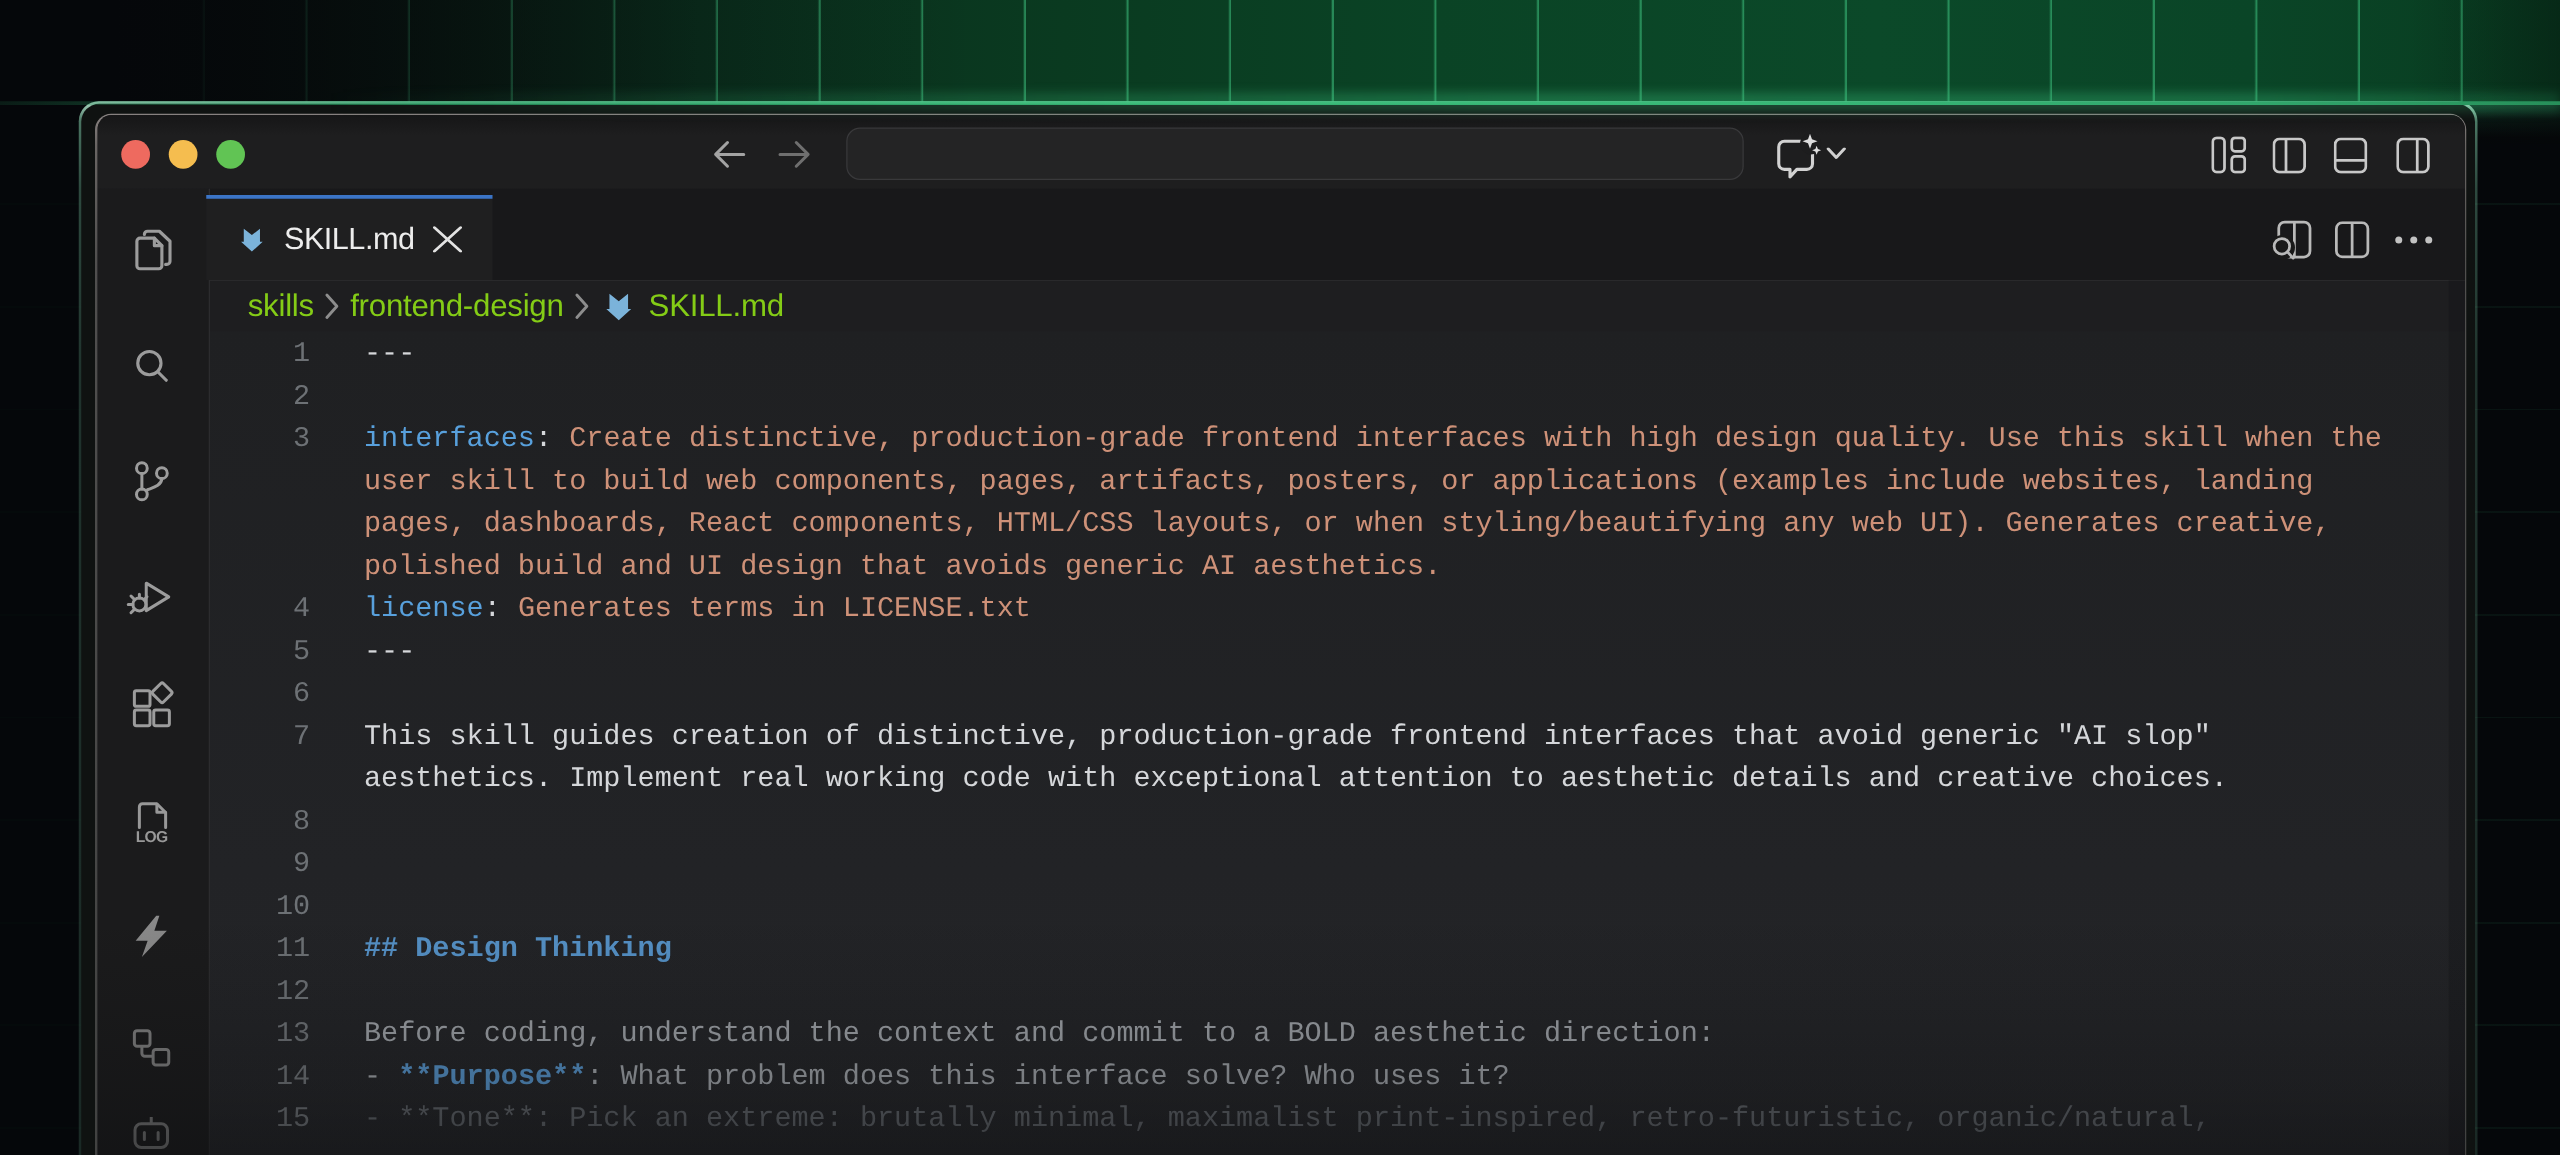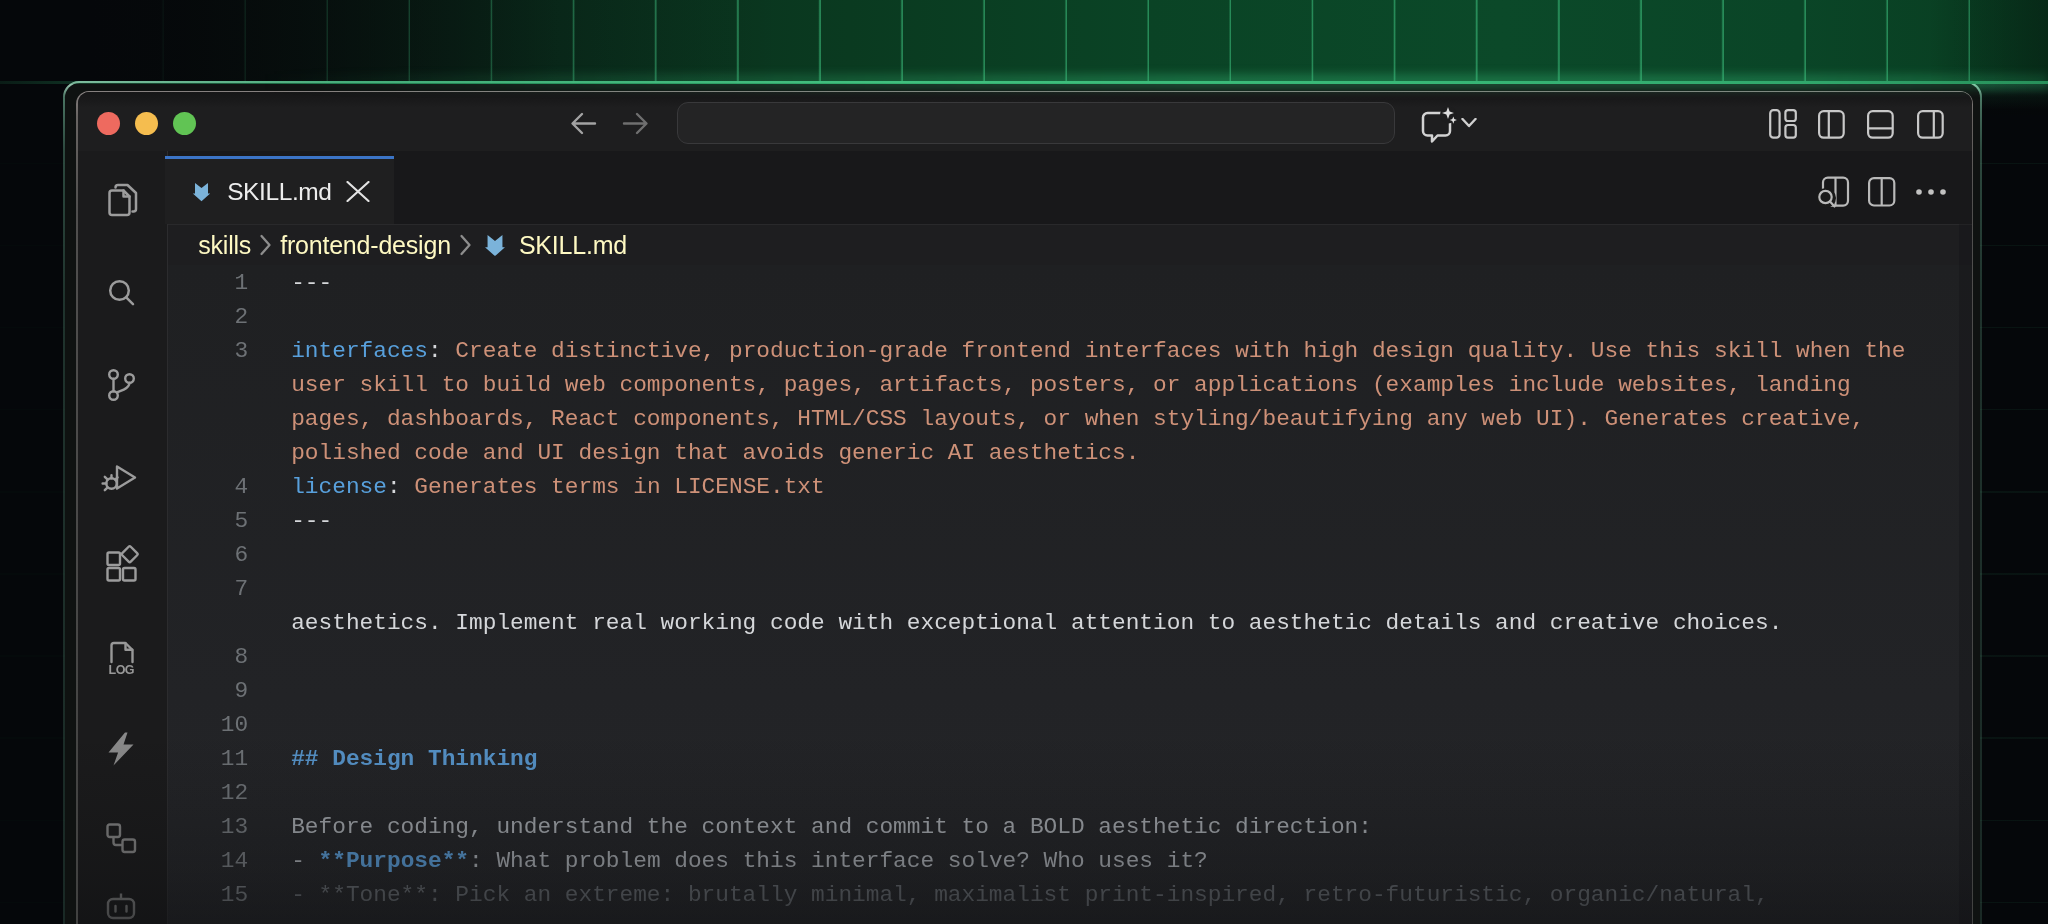--- a/index.html
+++ b/index.html
@@ -32,21 +32,21 @@
 .urlbar{position:absolute;left:599px;top:9.5px;width:718px;height:42px;border-radius:11px;border:1.5px solid #39393b;background:#242425;box-sizing:border-box}
 .tbico{position:absolute;top:0;left:0}
 
 .mainrow{flex:1;display:flex;min-height:0}
 .activity{width:89.4px;background:#1b1b1c;border-right:1px solid #2c2c2e;position:relative;flex:none}
 .aicon{position:absolute;left:21.4px;width:44px;height:44px}
 .editcol{flex:1;display:flex;flex-direction:column;background:#1e1e20;min-width:0}
 .tabstrip{height:73px;background:#18181a;border-bottom:1px solid #29292b;position:relative;flex:none}
 .tab{position:absolute;left:-3px;top:4.9px;width:229px;height:68.1px;background:#1f1f20;border-top:3px solid #3b74c6;box-sizing:border-box;display:flex;align-items:center}
 .tabname{font-size:24.5px;color:#ededed;margin-left:16px;letter-spacing:-0.4px}
-.crumbs{height:40px;background:#1e1e20;display:flex;align-items:center;padding-left:30px;font-size:25px;color:#fef9c3;flex:none;letter-spacing:-0.2px}
+.crumbs{height:40px;background:#1e1e20;display:flex;align-items:center;padding-left:30px;font-size:25px;color:#84cc16;flex:none;letter-spacing:-0.2px}
 .crumbs .sep{margin:0 8px;display:flex;align-items:center}
 .editor{flex:1;font-family:"Liberation Mono",monospace;font-size:22.8px;line-height:34px;background:linear-gradient(180deg,#1f2022 0,#222326 430px,#252629 100%);padding-top:0.4px}
 .row{display:flex;height:34px;white-space:pre}
 .g{width:80px;text-align:right;color:#6d7175;flex:none}
 .c{margin-left:43px;flex:none}
 .k{color:#58a0dc}.s{color:#ce9178}.w{color:#d5d7da}.gy{color:#9da1a6}
 .h{color:#5591c6;font-weight:bold}.dim{color:#5f6368}
 .fade{position:absolute;left:0;top:640px;width:100%;height:192px;z-index:6;pointer-events:none;background:
  linear-gradient(180deg,rgba(10,11,13,0) 0,rgba(10,11,13,0.10) 62px,rgba(10,11,13,0.26) 140px,rgba(12,13,15,0.48) 192px);}
 </style></head>
@@ -200,25 +200,25 @@
                   <path d="M2.7 1 L9.5 6.4 L16.3 1 L16.3 12 H18.6 L9.5 20.2 L0.4 12 H2.7 Z" fill="#7bb3da"></path>
                 </svg>
         <span>SKILL.md</span>
       </div>
       <div class="editor">
 <div class="row"><span class="g">1</span><span class="c"><span class="w">---</span></span></div>
 <div class="row"><span class="g">2</span></div>
 <div class="row"><span class="g">3</span><span class="c"><span class="k">interfaces</span><span class="w">: </span><span class="s">Create distinctive, production-grade frontend interfaces with high design quality. Use this skill when the</span></span></div>
 <div class="row"><span class="g"></span><span class="c"><span class="s">user skill to build web components, pages, artifacts, posters, or applications (examples include websites, landing</span></span></div>
 <div class="row"><span class="g"></span><span class="c"><span class="s">pages, dashboards, React components, HTML/CSS layouts, or when styling/beautifying any web UI). Generates creative,</span></span></div>
-<div class="row"><span class="g"></span><span class="c"><span class="s">polished code and UI design that avoids generic AI aesthetics.</span></span></div>
+<div class="row"><span class="g"></span><span class="c"><span class="s">polished build and UI design that avoids generic AI aesthetics.</span></span></div>
 <div class="row"><span class="g">4</span><span class="c"><span class="k">license</span><span class="w">: </span><span class="s">Generates terms in LICENSE.txt</span></span></div>
 <div class="row"><span class="g">5</span><span class="c"><span class="w">---</span></span></div>
 <div class="row"><span class="g">6</span><span class="c"></span></div>
-<div class="row"><span class="g">7</span></div>
+<div class="row"><span class="g">7</span><span class="c"><span class="w">This skill guides creation of distinctive, production-grade frontend interfaces that avoid generic "AI slop"</span></span></div>
 <div class="row"><span class="g"></span><span class="c"><span class="w">aesthetics. Implement real working code with exceptional attention to aesthetic details and creative choices.</span></span></div>
 <div class="row"><span class="g">8</span><span class="c"></span></div>
 <div class="row"><span class="g">9</span></div>
 <div class="row"><span class="g">10</span><span class="c"></span></div>
 <div class="row"><span class="g">11</span><span class="c"><span class="h">## Design Thinking</span></span></div>
 <div class="row"><span class="g">12</span><span class="c"></span></div>
 <div class="row"><span class="g">13</span><span class="c"><span class="gy">Before coding, understand the context and commit to a BOLD aesthetic direction:</span></span></div>
 <div class="row"><span class="g">14</span><span class="c"><span class="gy">- </span><span class="h">**Purpose**</span><span class="gy">: What problem does this interface solve? Who uses it?</span></span></div>
 <div class="row"><span class="g">15</span><span class="c"><span class="dim">- **Tone**: Pick an extreme: brutally minimal, maximalist print-inspired, retro-futuristic, organic/natural,</span></span></div>
       </div>

